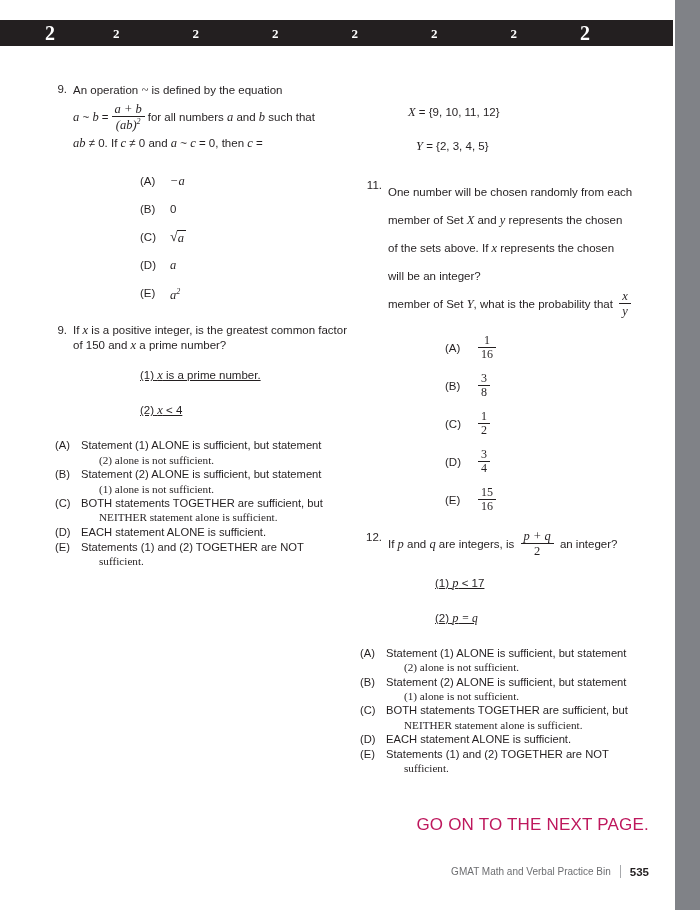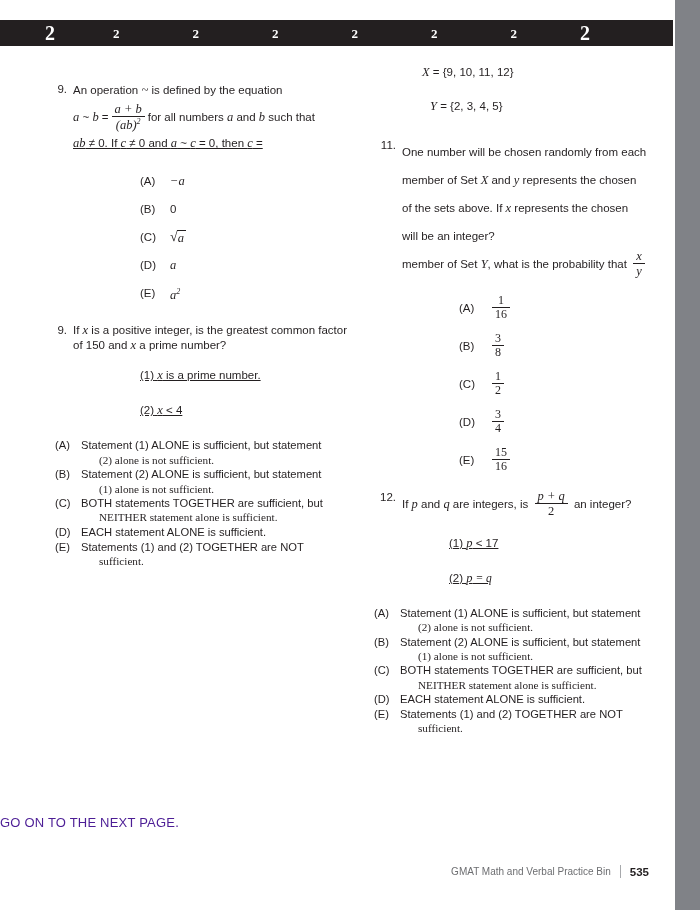--- a/index.html
+++ b/index.html
@@ -60,21 +60,21 @@
     top: 62px;
     width: 675px;
     height: 740px;
   }
   .col {
     position: absolute;
     top: 0;
     width: 310px;
   }
   #col-left  { left: 45px; }
-  #col-right { left: 374px; }
+  #col-right { left: 360px; margin-top: 40px; }
 
   
   .question {
     position: relative;
     font-size: 11.5px;
     line-height: 15px;
   }
   .q-num {
     position: absolute;
     left: 0;
@@ -158,23 +158,24 @@
   .ds-text .cont { display: block; padding-left: 18px; font-family: Liberation Serif, serif; }
   #col-left .ds-block  { margin-left: 10px; width: 300px; }
   #col-right .ds-block { margin-left: 0px;  width: 300px; }
 
   
   #footer-goto {
     position: absolute;
     left: 0;
     top: 815px;
     width: 649px;
-    font-size: 13px;
+    text-align: right;
+    font-size: 17px;
     letter-spacing: 0.2px;
-    color: #4c1d95;
+    color: #be185d;
   }
   #footer-credit {
     position: absolute;
     left: 0;
     top: 841px;
     width: 649px;
     text-align: right;
     font-size: 10px;
     color: #6d6e71;
     display: flex;
@@ -229,21 +230,21 @@
         <div class="q-body">
           <div class="q-line" style="line-height:17px;margin-top:20px;">
             <span>An operation </span><i class="v op">~</i><span> is defined by the equation</span>
           </div>
           <div class="q-line" style="line-height:30px; margin-top:3px;">
             <i class="v">a</i>
             <span class="op">~</span>
             <i class="v">b</i>
             <span>=</span><span class="frac"><span class="num">a + b</span><span class="den"><span>(</span><span>ab</span><span>)</span><sup>2</sup></span></span><span>for all numbers </span><i class="v">a</i><span> and </span><i class="v">b</i><span> such that</span>
           </div>
-          <div class="q-line" style="line-height:20px;text-decoration:underline;">
+          <div class="q-line" style="line-height:20px;">
             <i class="v">ab</i><span> ≠ 0. If </span><i class="v">c</i><span> ≠ 0 and </span><i class="v">a</i><span class="op"> ~ </span><i class="v">c</i><span> = 0, then </span><i class="v">c</i><span> =</span>
           </div>
         </div>
 
         <div class="choices">
           <div class="choice">
             <span class="letter">(A)</span>
             <span class="val">−a</span>
           </div>
           <div class="choice">

